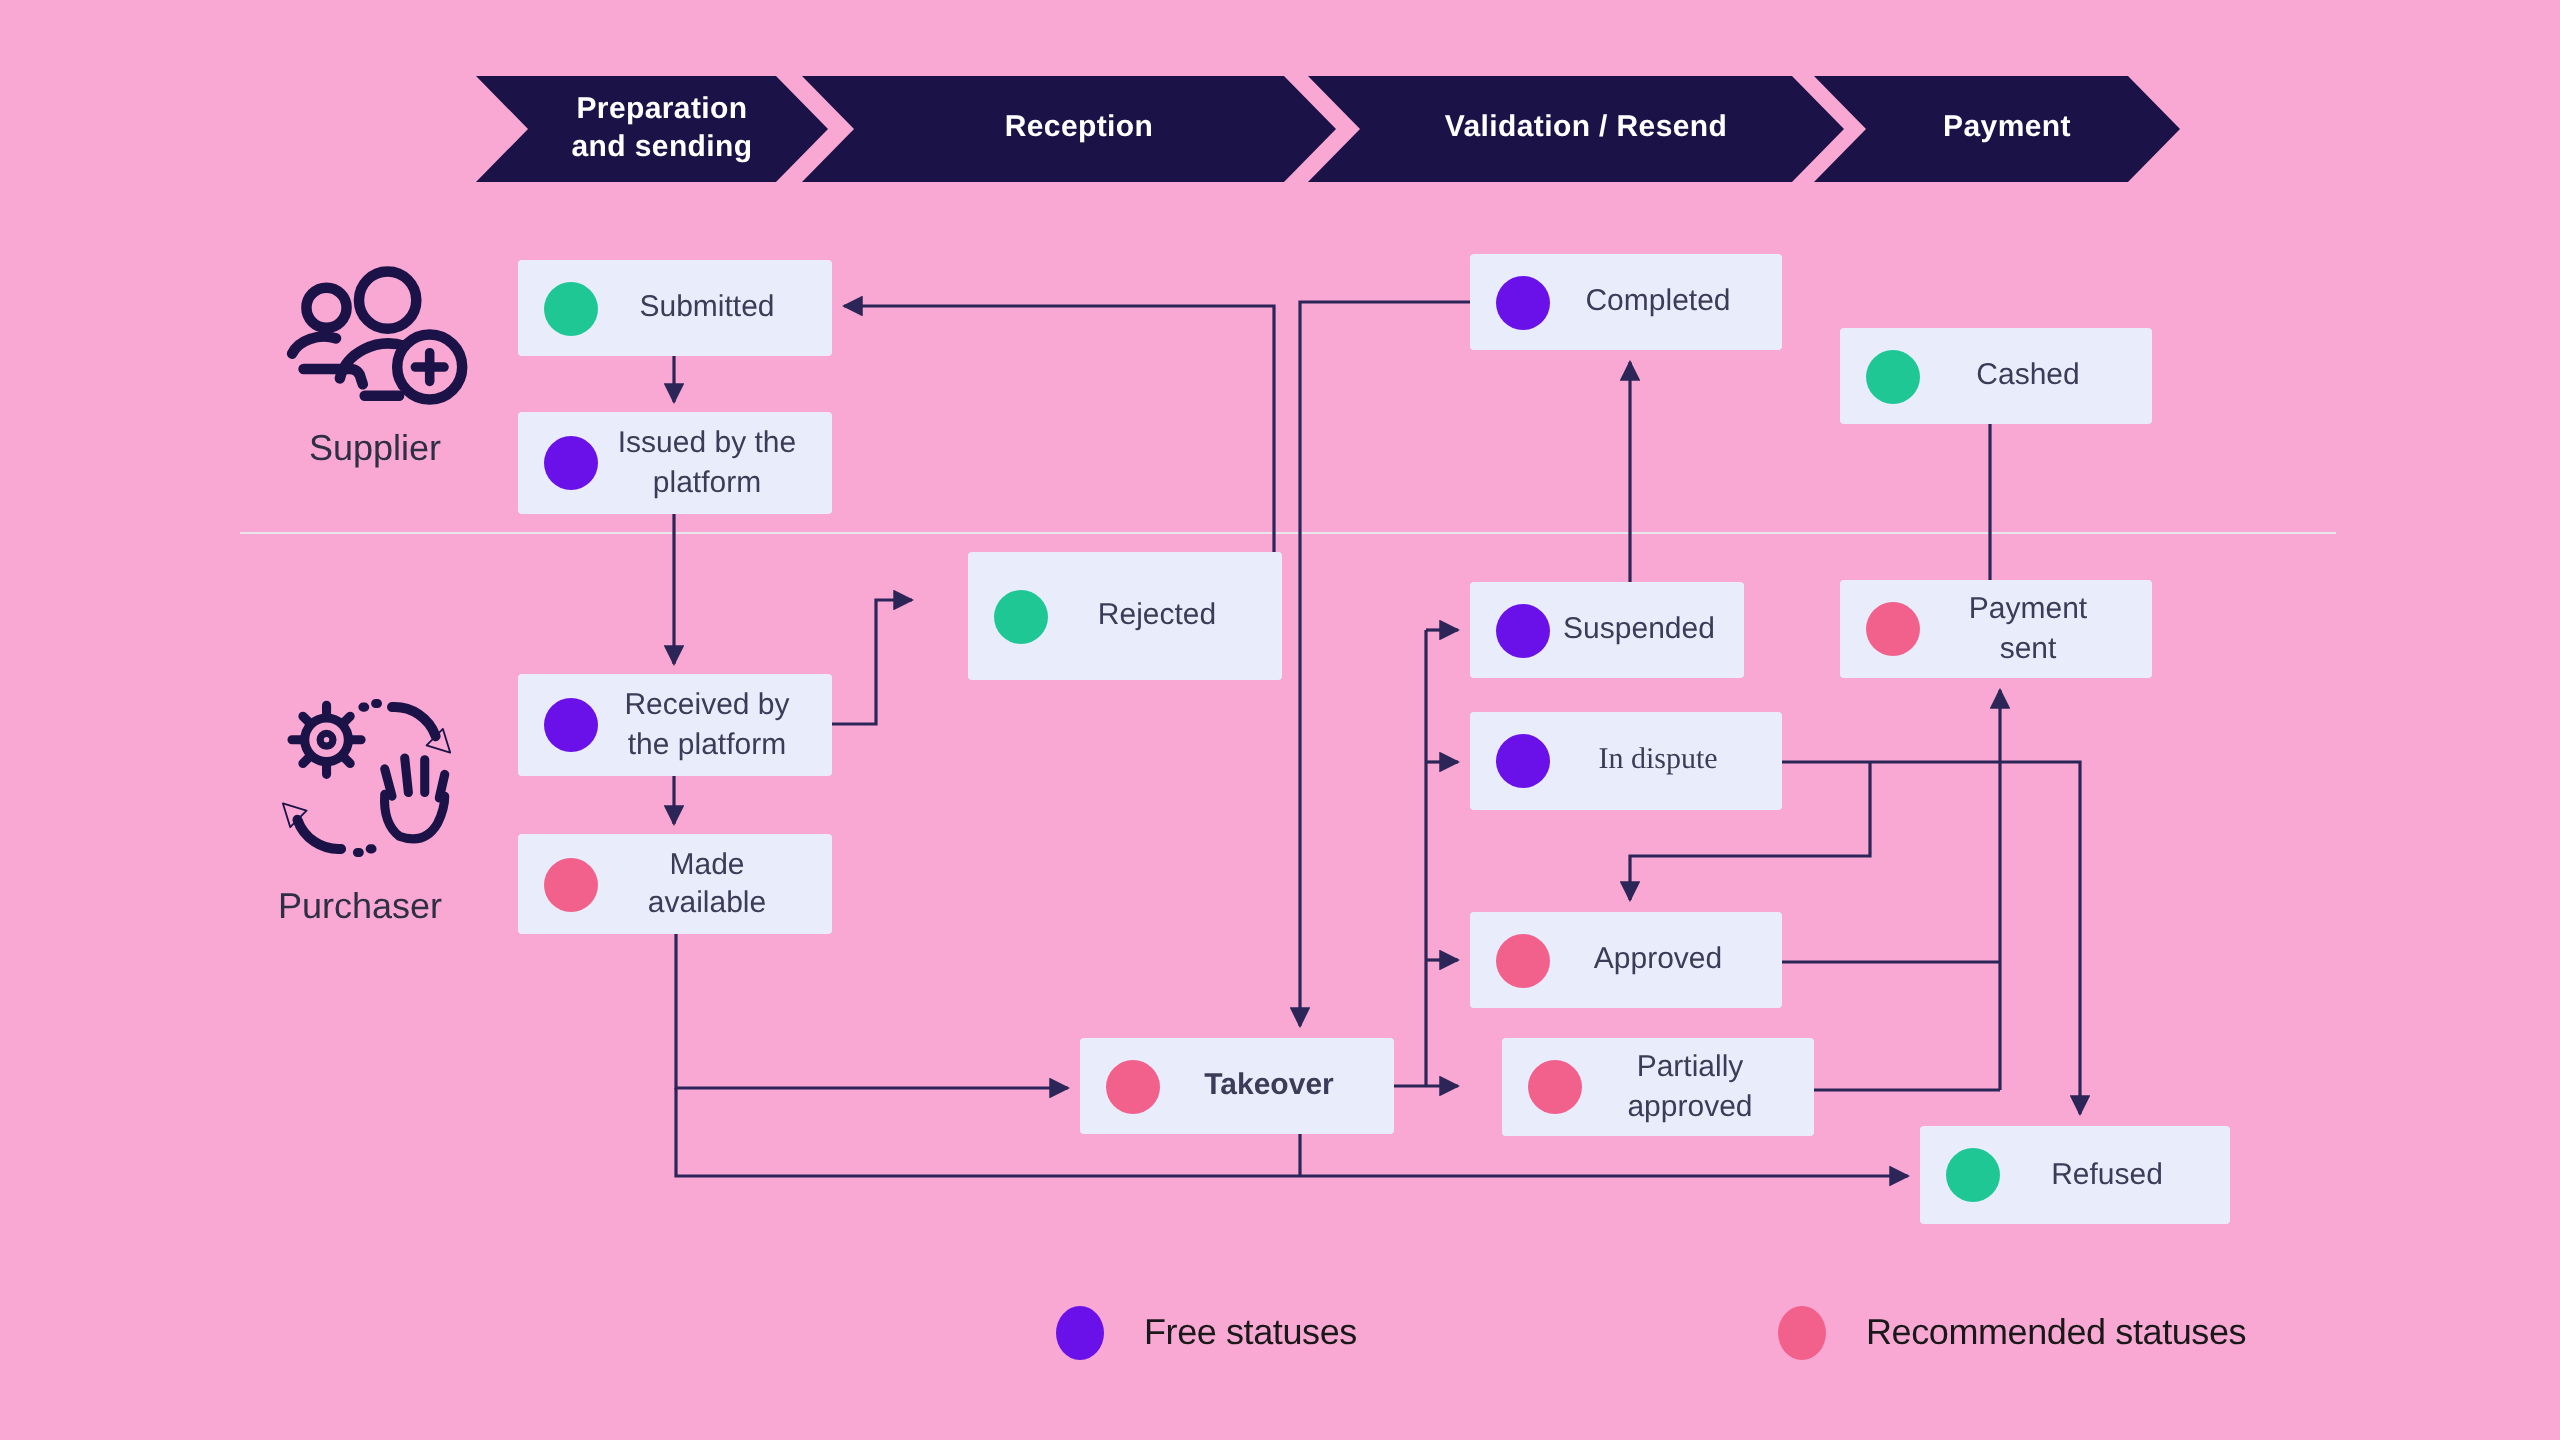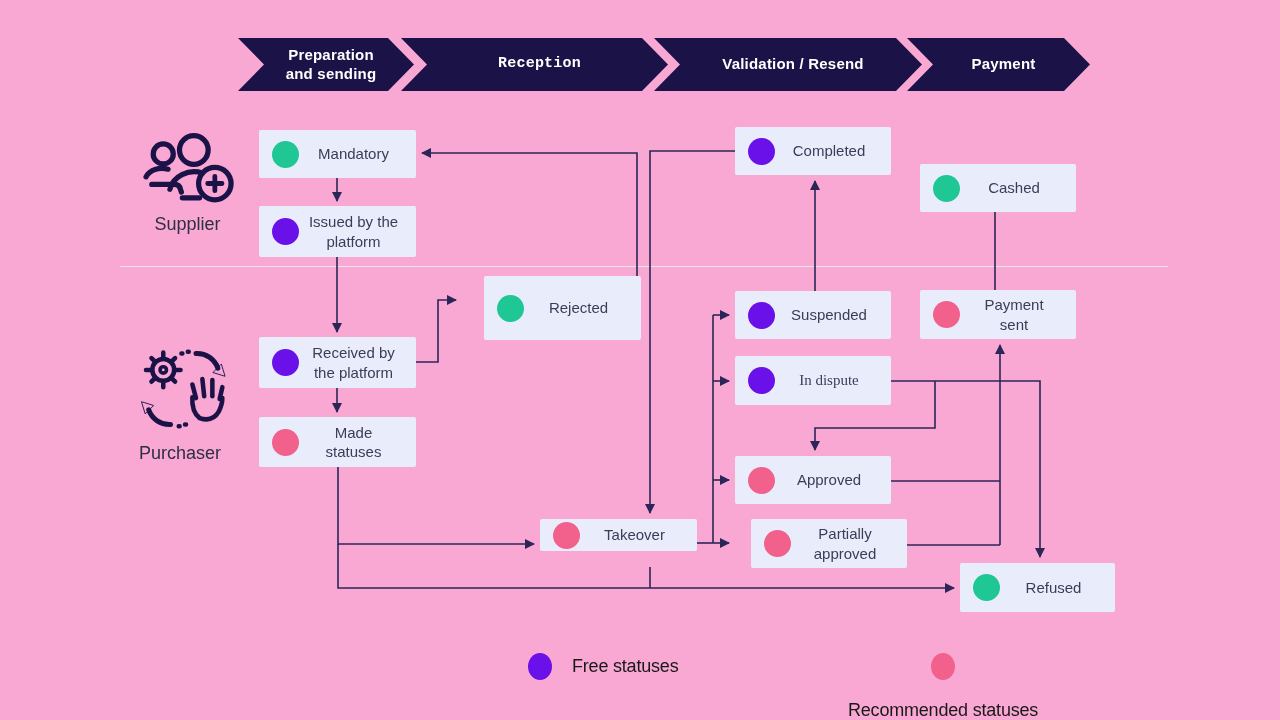--- a/index.html
+++ b/index.html
@@ -38,21 +38,21 @@
   .leg .ldot{width:24px;height:27px;border-radius:50%;flex:0 0 auto;}
   .leg .ltext{font-size:18px;color:var(--legendtext,#191919);letter-spacing:-.2px;}
 </style>
 </head>
 <body>
 
 <div class="stage">
 
   <div class="chev" style="left:238px;width:176px;">Preparation
 and sending</div>
-  <div class="chev" style="left:401px;width:267px;font-family:Liberation Mono, monospace;">Reception</div>
+  <div class="chev" style="left:401px;width:267px;">Reception</div>
   <div class="chev" style="left:654px;width:268px;">Validation / Resend</div>
   <div class="chev" style="left:907px;width:183px;">Payment</div>
 
   <svg class="licon" style="left:140px;top:130px;" width="100" height="86" viewBox="0 0 104 90">
     <circle cx="24" cy="25" r="10.5" stroke-width="5.5"></circle>
     <path d="M6,49 a18,14 0 0 1 23,-8" stroke-width="5.5"></path>
     <path d="M12,57 h24 q5,0 6,5 l1,3" stroke-width="5.5"></path>
     <circle cx="56" cy="21" r="15" stroke-width="5.5"></circle>
     <path d="M31,62 a26,23 0 0 1 34,-17" stroke-width="5.5"></path>
     <path d="M44,71 h18" stroke-width="5.5"></path>
@@ -105,21 +105,21 @@
     <path class="cpath" marker-end="url(#ah)" d="M713,480 H729"></path>
     <path class="cpath" marker-end="url(#ah)" d="M891,381 H1040 V557"></path>
     <path class="cpath" marker-end="url(#ah)" d="M935,381 V428 H815 V450"></path>
     <path class="cpath" d="M891,481 H1000"></path>
     <path class="cpath" d="M891,545 H1000"></path>
     <path class="cpath" marker-end="url(#ah)" d="M1000,545 V345"></path>
   </svg>
 
   <div class="sbox" style="left:259px;top:130px;width:157px;height:48px;">
     <span class="dot" style="background: rgb(31, 199, 149);"></span>
-    <span class="slabel">Mandatory</span>
+    <span class="slabel">Submitted</span>
   </div>
   <div class="sbox" style="left:735px;top:127px;width:156px;height:48px;">
     <span class="dot" style="background: rgb(106, 16, 232);"></span>
     <span class="slabel">Completed</span>
   </div>
   <div class="sbox" style="left:259px;top:206px;width:157px;height:51px;">
     <span class="dot" style="background: rgb(106, 16, 232);"></span>
     <span class="slabel">Issued by the
 platform</span>
   </div>
@@ -129,58 +129,58 @@
   </div>
   <div class="sbox" style="left:484px;top:276px;width:157px;height:64px;">
     <span class="dot" style="background: rgb(31, 199, 149);"></span>
     <span class="slabel">Rejected</span>
   </div>
   <div class="sbox" style="left:259px;top:337px;width:157px;height:51px;">
     <span class="dot" style="background: rgb(106, 16, 232);"></span>
     <span class="slabel">Received by
 the platform</span>
   </div>
-  <div class="sbox" style="left:735px;top:291px;width:156px;height:48px;justify-content:space-between;">
+  <div class="sbox" style="left:735px;top:291px;width:137px;height:48px;justify-content:space-between;">
     <span class="dot" style="background: rgb(106, 16, 232);"></span>
     <span class="slabel">Suspended</span>
   </div>
   <div class="sbox" style="left:920px;top:290px;width:156px;height:49px;">
     <span class="dot" style="background: rgb(242, 96, 140);"></span>
     <span class="slabel">Payment
 sent</span>
   </div>
   <div class="sbox" style="left:735px;top:356px;width:156px;height:49px;font-family:Liberation Serif, serif;">
     <span class="dot" style="background: rgb(106, 16, 232);"></span>
     <span class="slabel">In dispute</span>
   </div>
   <div class="sbox" style="left:259px;top:417px;width:157px;height:50px;">
     <span class="dot" style="background: rgb(242, 96, 140);"></span>
     <span class="slabel">Made
-statuses</span>
+available</span>
   </div>
   <div class="sbox" style="left:735px;top:456px;width:156px;height:48px;">
     <span class="dot" style="background: rgb(242, 96, 140);"></span>
     <span class="slabel">Approved</span>
   </div>
-  <div class="sbox" style="left:540px;top:519px;width:157px;height:32px;">
+  <div class="sbox" style="left:540px;top:519px;width:157px;height:48px;font-weight:bold;">
     <span class="dot" style="background: rgb(242, 96, 140);"></span>
     <span class="slabel">Takeover</span>
   </div>
   <div class="sbox" style="left:735px;top:519px;width:156px;height:49px;margin-left:16px;">
     <span class="dot" style="background: rgb(242, 96, 140);"></span>
     <span class="slabel">Partially
 approved</span>
   </div>
   <div class="sbox" style="left:960px;top:563px;width:155px;height:49px;">
     <span class="dot" style="background: rgb(31, 199, 149);"></span>
     <span class="slabel">Refused</span>
   </div>
 
   <div class="leg" style="left:528px;">
     <span class="ldot" style="background: rgb(106, 16, 232);"></span>
     <span class="ltext">Free statuses</span>
   </div>
-  <div class="leg" style="left:848px;flex-direction:column;">
+  <div class="leg" style="left:889px;">
     <span class="ldot" style="background: rgb(242, 96, 140);"></span>
     <span class="ltext">Recommended statuses</span>
   </div>
 
 </div>
 
 </body></html>

